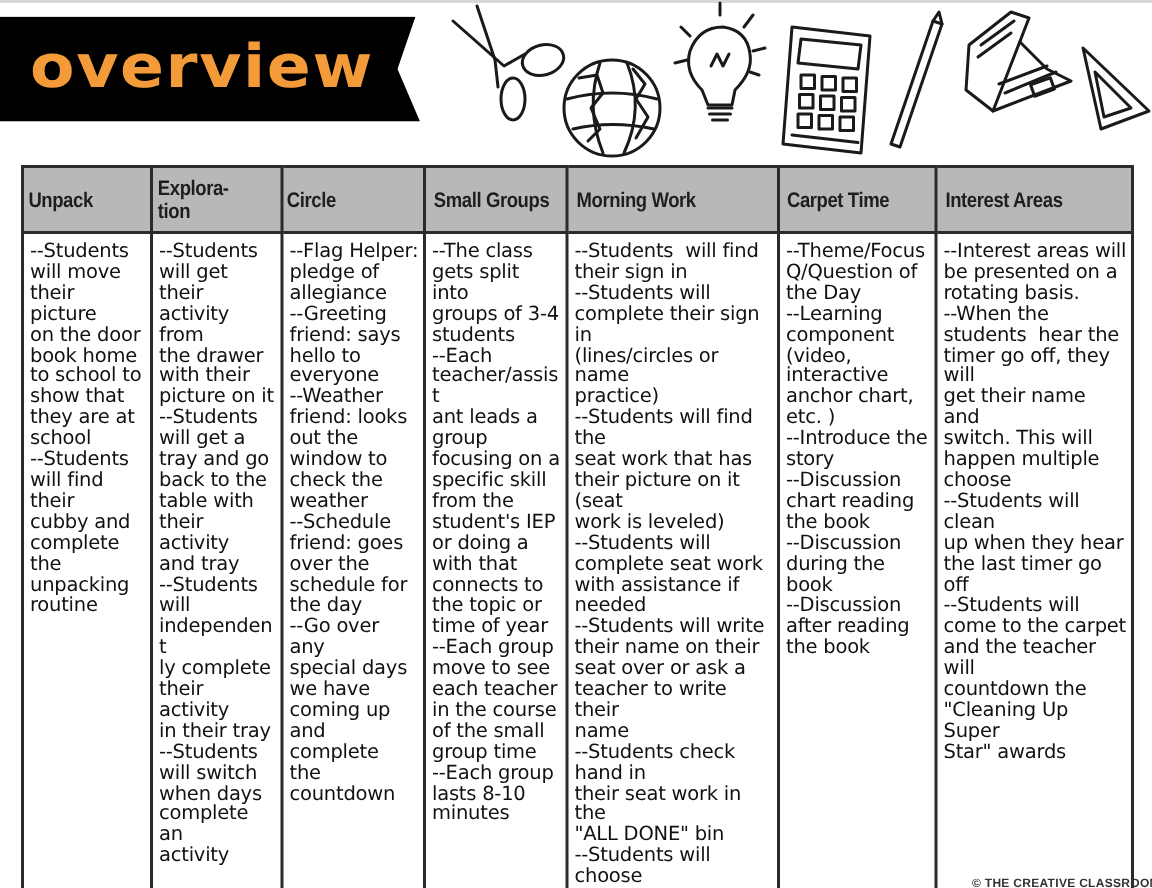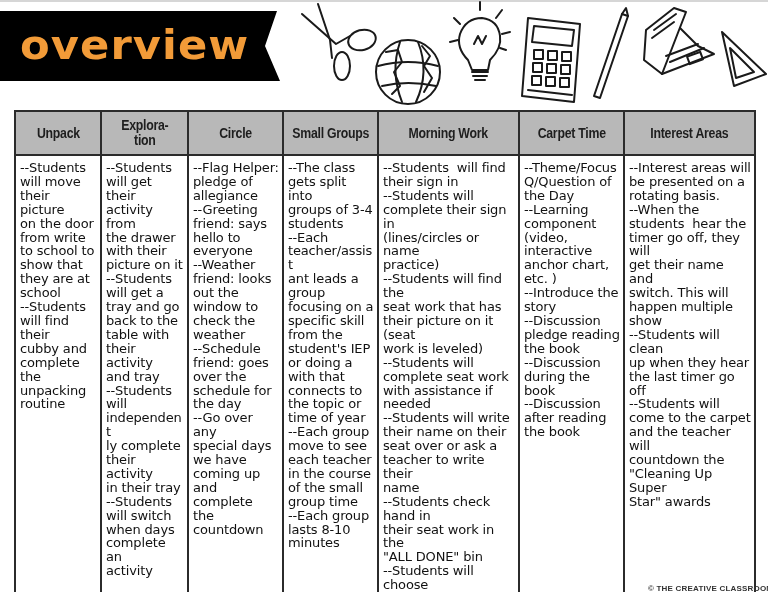--- a/index.html
+++ b/index.html
@@ -30,21 +30,21 @@
     }
     table.overview th, table.overview td {
       border: 2px solid #2b2b2b;
       vertical-align: top;
       padding: 0;
     }
     table.overview th {
       background: #b8b8b8; height: 42px;
       font-family: "Liberation Sans", sans-serif; font-weight: bold;
       font-stretch: condensed;
-      font-size: 14px; line-height: 15px; color: #1e1e1e; text-align: center;
+      font-size: 14px; line-height: 15px; color: #1e1e1e; text-align: left;
       vertical-align: middle;
       letter-spacing: -0.3px;
     }
     table.overview th span { display: inline-block; transform: scaleX(0.88); }
     table.overview td {
       height: 420px; background: #fff;
       font-family: "DejaVu Sans", sans-serif; font-size: 13px; line-height: 13.9px;
       color: #111; padding: 5px 3px 0 4px;
       letter-spacing: -0.15px;
     }
@@ -148,21 +148,21 @@
       <th><span>Interest Areas</span></th>
     </tr>
   </thead>
   <tbody>
     <tr>
       <td>
           <span class="line">--Students</span>
           <span class="line">will move</span>
           <span class="line">their picture</span>
           <span class="line">on the door</span>
-          <span class="line">from write</span>
+          <span class="line">book home</span>
           <span class="line">to school to</span>
           <span class="line">show that</span>
           <span class="line">they are at</span>
           <span class="line">school</span>
           <span class="line">--Students</span>
           <span class="line">will find their</span>
           <span class="line">cubby and</span>
           <span class="line">complete</span>
           <span class="line">the</span>
           <span class="line">unpacking</span>
@@ -282,39 +282,39 @@
           <span class="line">the Day</span>
           <span class="line">--Learning</span>
           <span class="line">component</span>
           <span class="line">(video,</span>
           <span class="line">interactive</span>
           <span class="line">anchor chart,</span>
           <span class="line">etc. )</span>
           <span class="line">--Introduce the</span>
           <span class="line">story</span>
           <span class="line">--Discussion</span>
-          <span class="line">pledge reading</span>
+          <span class="line">chart reading</span>
           <span class="line">the book</span>
           <span class="line">--Discussion</span>
           <span class="line">during the book</span>
           <span class="line">--Discussion</span>
           <span class="line">after reading</span>
           <span class="line">the book</span>
         </td>
       <td>
           <span class="line">--Interest areas will</span>
           <span class="line">be presented on a</span>
           <span class="line">rotating basis.</span>
           <span class="line">--When the</span>
           <span class="line">students  hear the</span>
           <span class="line">timer go off, they will</span>
           <span class="line">get their name and</span>
           <span class="line">switch. This will</span>
           <span class="line">happen multiple</span>
-          <span class="line">show</span>
+          <span class="line">choose</span>
           <span class="line">--Students will clean</span>
           <span class="line">up when they hear</span>
           <span class="line">the last timer go off</span>
           <span class="line">--Students will</span>
           <span class="line">come to the carpet</span>
           <span class="line">and the teacher will</span>
           <span class="line">countdown the</span>
           <span class="line">"Cleaning Up Super</span>
           <span class="line">Star" awards</span>
         </td>

